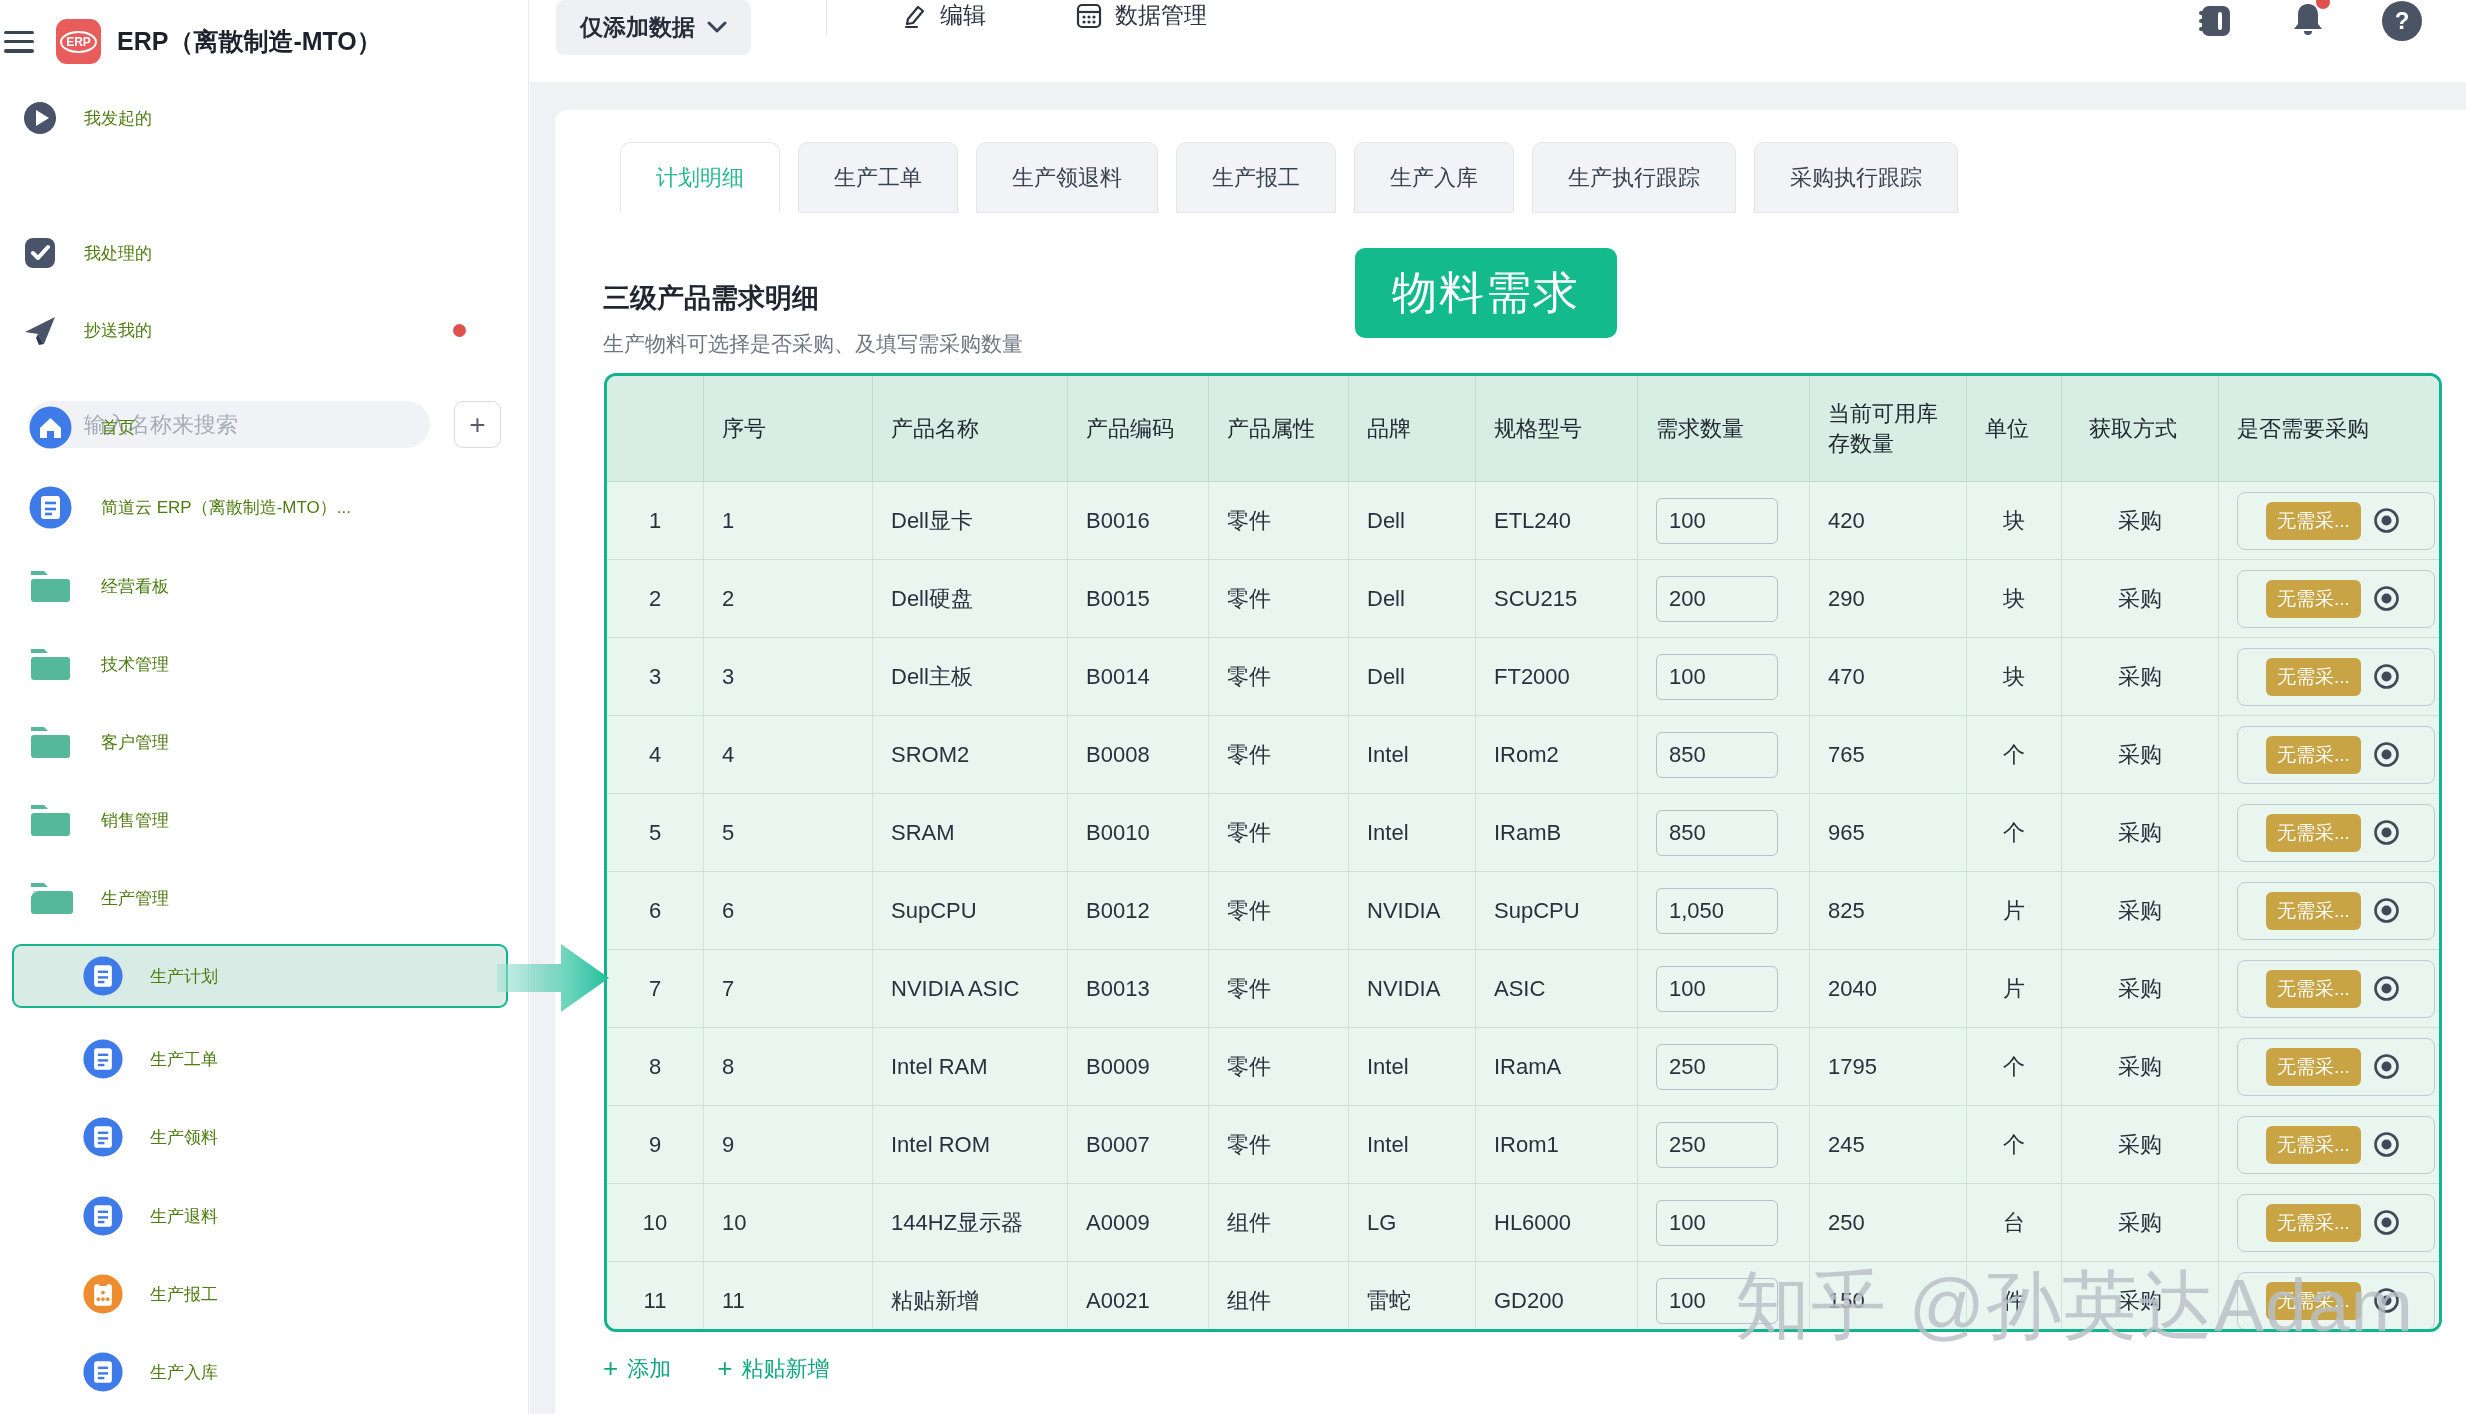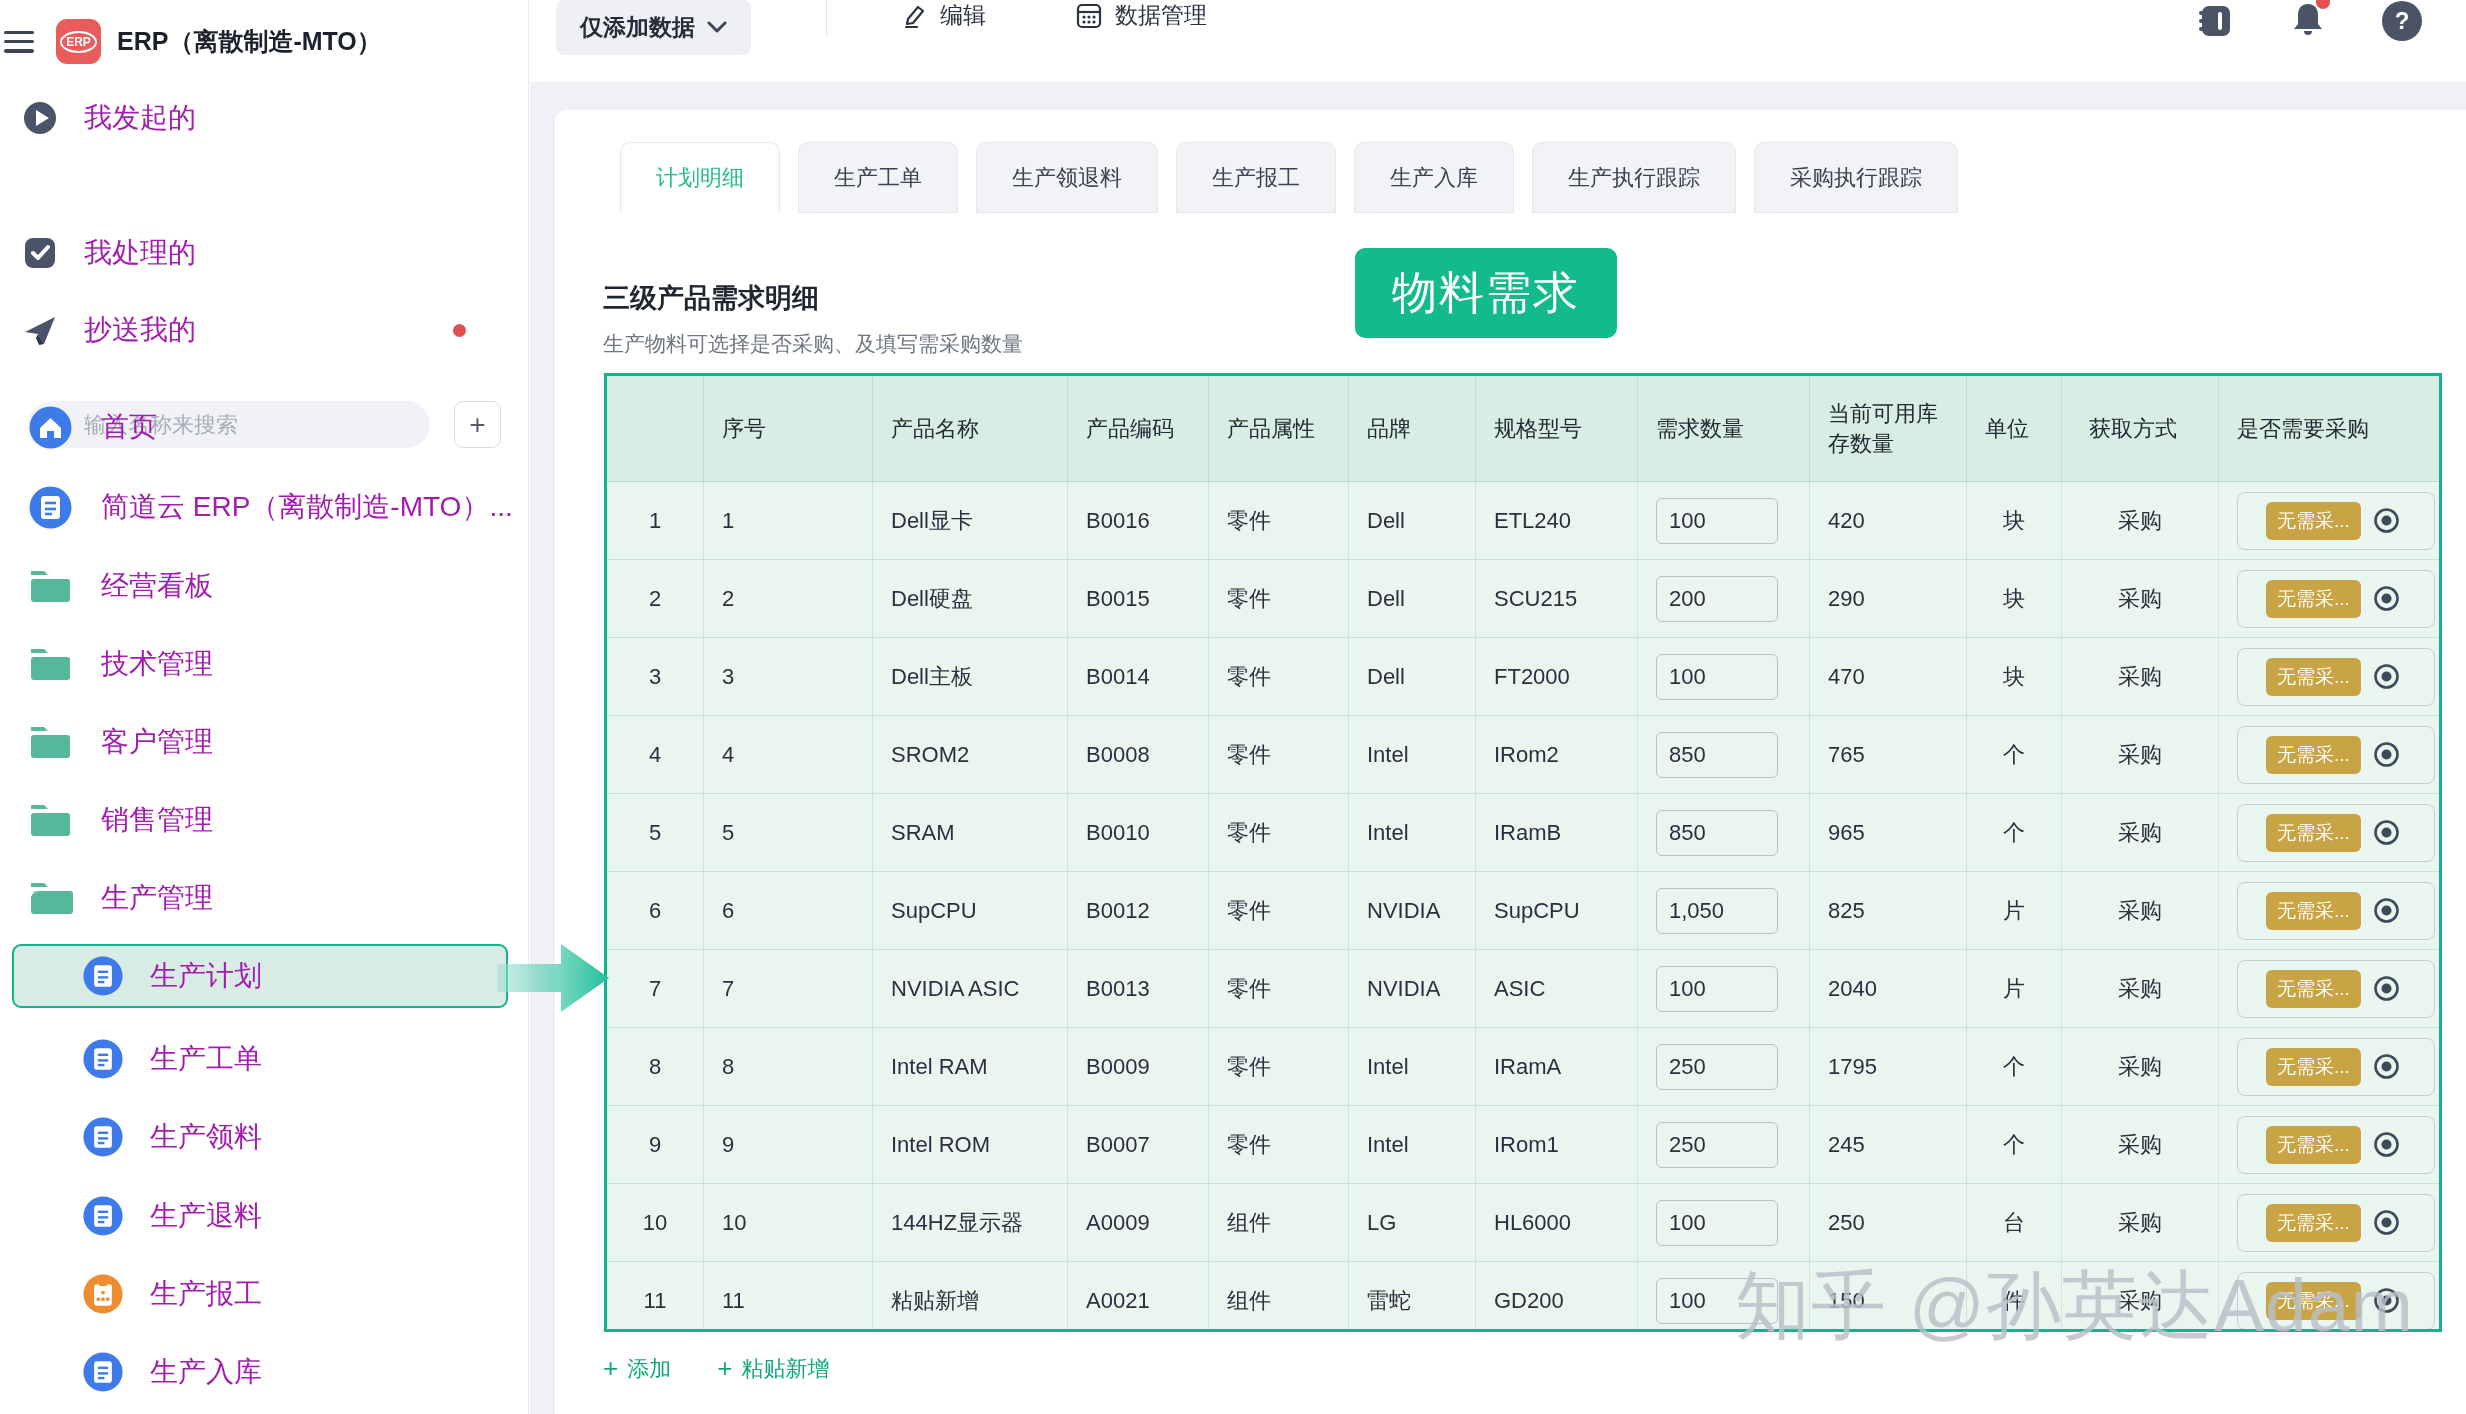--- a/index.html
+++ b/index.html
@@ -24,21 +24,21 @@
   .tb-right { margin-left:auto; display:flex; align-items:center; gap:56px; padding-right:44px; }
   .bell-wrap { position:relative; }
   .bell-dot { position:absolute; right:-4px; top:-5px; width:14px; height:14px; border-radius:50%; background:#e0504e; }
   .help-circle { width:40px; height:40px; border-radius:50%; background:#4a5464; color:#fff;
     display:flex; align-items:center; justify-content:center; font-size:24px; font-weight:bold; }
 
   
   .sidebar { position:absolute; left:0; top:83px; width:529px; bottom:0; background:#fff;
     border-right:1px solid #e7e9ed; z-index:4; }
   .s-item { position:absolute; left:0; width:100%; height:70px; display:flex; align-items:center; cursor:pointer; }
-  .s-item .lbl { font-size:28px; color:#a21caf; }
+  .s-item .lbl { font-size:17px; color:#4d7c0f; }
   .q-ico { width:36px; height:36px; margin-left:22px; margin-right:26px; flex:none; }
   .red-dot { position:absolute; right:62px; width:13px; height:13px; border-radius:50%; background:#e0504e; }
   .search-row { position:absolute; left:28px; top:318px; width:473px; height:47px; display:flex; gap:24px; }
   .search-box { flex:1; background:#f1f2f5; border-radius:24px; display:flex; align-items:center; padding:0 20px; }
   .search-box input { border:none; outline:none; background:transparent; font-size:22px; color:#30374a; width:100%;
     font-family:inherit; }
   .search-box input::placeholder { color:#a7adb8; }
   .plus-btn { width:47px; height:47px; border:1px solid #d8dbe1; border-radius:9px; background:#fff;
     font-size:28px; color:#555d6b; display:flex; align-items:center; justify-content:center; cursor:pointer; }
   .n-ico { width:45px; height:45px; margin-left:28px; margin-right:28px; flex:none; }
@@ -57,21 +57,21 @@
     background:#f2f3f6; border:1px solid #e5e7eb; border-radius:10px 10px 0 0; cursor:pointer; white-space:nowrap; }
   .tab.active { background:#fff; border-bottom:1px solid #fff; color:#27b98e; }
 
   .sec-title { position:absolute; left:48px; top:170px; font-size:27px; font-weight:bold; color:#1f2630; }
   .sec-sub { position:absolute; left:48px; top:220px; font-size:21px; color:#6f7682; }
   .badge-big { position:absolute; left:800px; top:138px; background:#12ba8c; color:#fff; font-size:45px;
     padding:15px 37px; border-radius:10px; letter-spacing:2px; }
 
   
   .demand-table { position:absolute; left:49px; top:263px; width:1838px; height:959px;
-    border:3px solid #12b48e; border-radius:0; overflow:hidden; background:#e9f5ef; }
+    border:3px solid #12b48e; border-radius:12px; overflow:hidden; background:#e9f5ef; }
   .thead-row, .trow { display:grid; grid-template-columns:97px 169px 195px 141px 140px 127px 162px 172px 157px 95px 157px 1fr; }
   .thead-row { height:106px; background:#d8ede3; }
   .trow { height:78px; background:#e9f5ef; }
   .tc { border-right:1px solid rgba(47,111,91,0.13); border-bottom:1px solid rgba(47,111,91,0.15);
     display:flex; align-items:center; padding-left:18px; font-size:22px; color:#28313d; overflow:hidden; }
   .thead-row .tc { font-size:22px; color:#222b35; line-height:1.35; padding-right:14px; }
   .tc.c1 { justify-content:center; padding-left:0; }
   .tc.ccenter { justify-content:center; padding-left:0; }
   .tc:last-child { border-right:none; }
   .qty { width:122px; height:46px; border:1px solid #b7bfc9; border-radius:6px; background:transparent;

